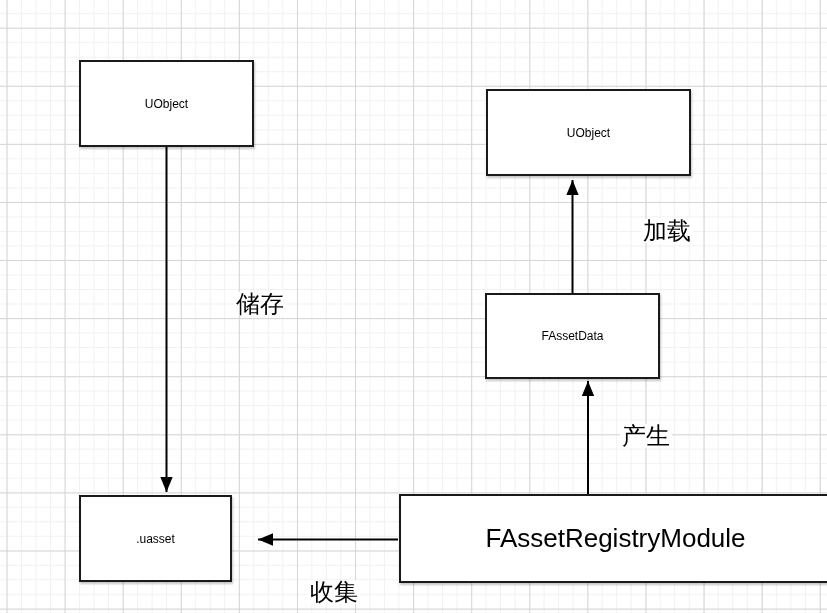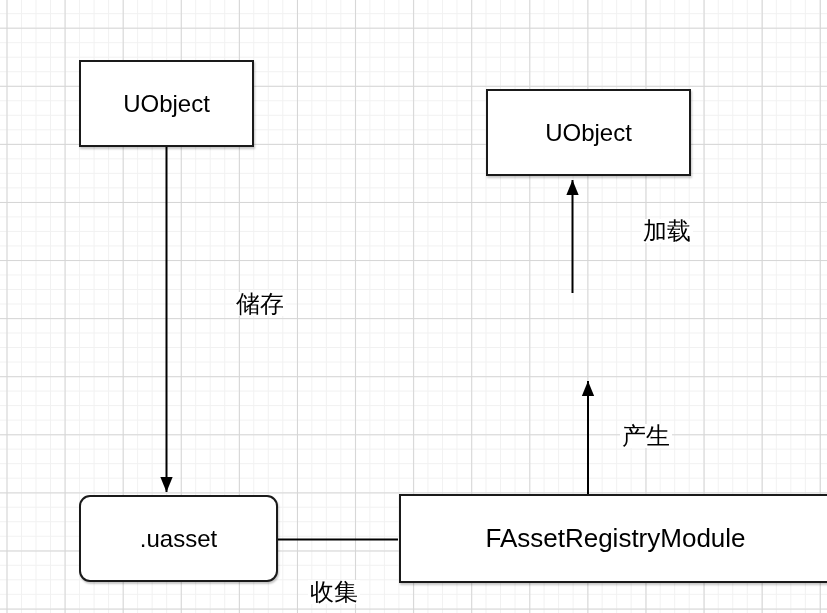--- a/index.html
+++ b/index.html
@@ -45,28 +45,28 @@
   .node{
     position:absolute;
     box-sizing:border-box;
     background:var(--node-fill);
     border:2px solid var(--node-border);
     box-shadow:1px 2px 2px rgba(0,0,0,0.22);
     display:flex;
     align-items:center;
     justify-content:center;
     text-align:center;
-    font-size:24px;
+    font-size:12px;
     color:var(--text-color);
     cursor:default;
   }
   .node-uobject-left { left:79px;  top:60px;  width:175px; height:87px; }
   .node-uobject-right{ left:486px; top:89px;  width:205px; height:87px; }
   .node-fassetdata   { left:485px; top:293px; width:175px; height:86px; }
-  .node-uasset       { left:79px;  top:495px; width:199px; height:87px;border-radius:11px; }
+  .node-uasset       { left:79px;  top:495px; width:153px; height:87px; }
   .node-farm         { left:399px; top:494px; width:433px; height:89px; font-size:26px; }
   .edge-label{
     position:absolute;
     background:var(--canvas-bg);
     color:var(--text-color);
     font-size:24px;
     line-height:24px;
     padding:0 2px;
     white-space:nowrap;
     cursor:default;
@@ -94,20 +94,23 @@
   </svg>
 
   <div class="node node-uobject-left">
     <span>UObject</span>
   </div>
 
   <div class="node node-uobject-right">
     <span>UObject</span>
   </div>
 
+  <div class="node node-fassetdata">
+    <span>FAssetData</span>
+  </div>
 
   <div class="node node-uasset">
     <span>.uasset</span>
   </div>
 
   <div class="node node-farm">
     <span>FAssetRegistryModule</span>
   </div>
 
   <div class="edge-label edge-label-store">储存</div>

